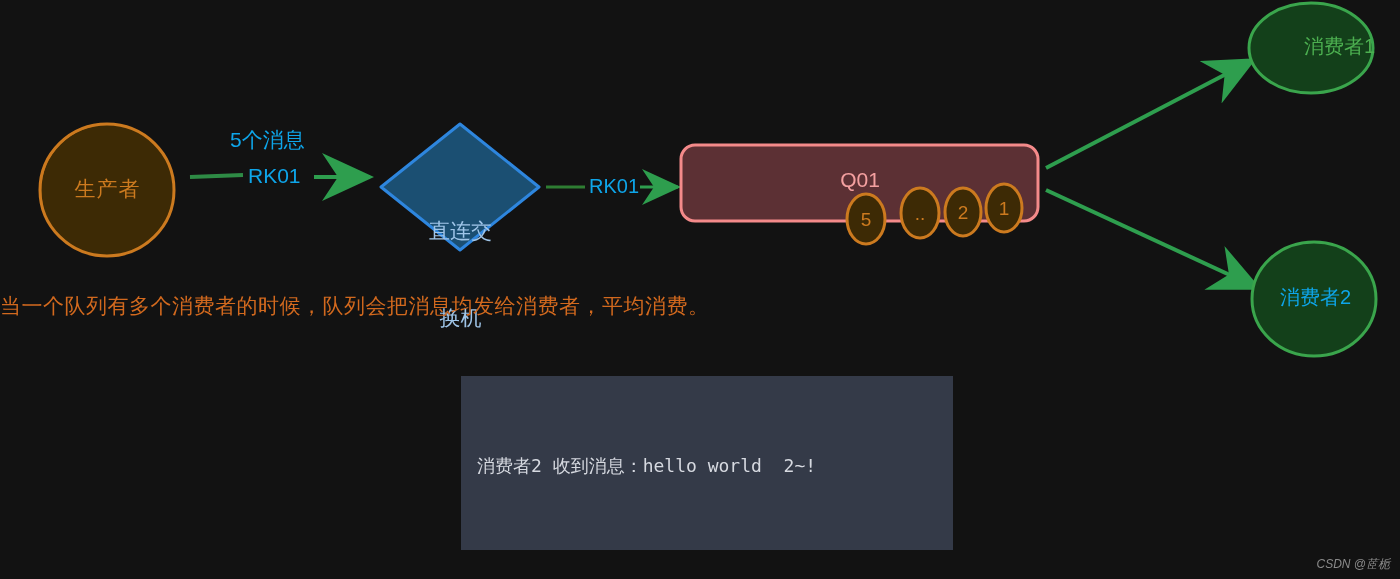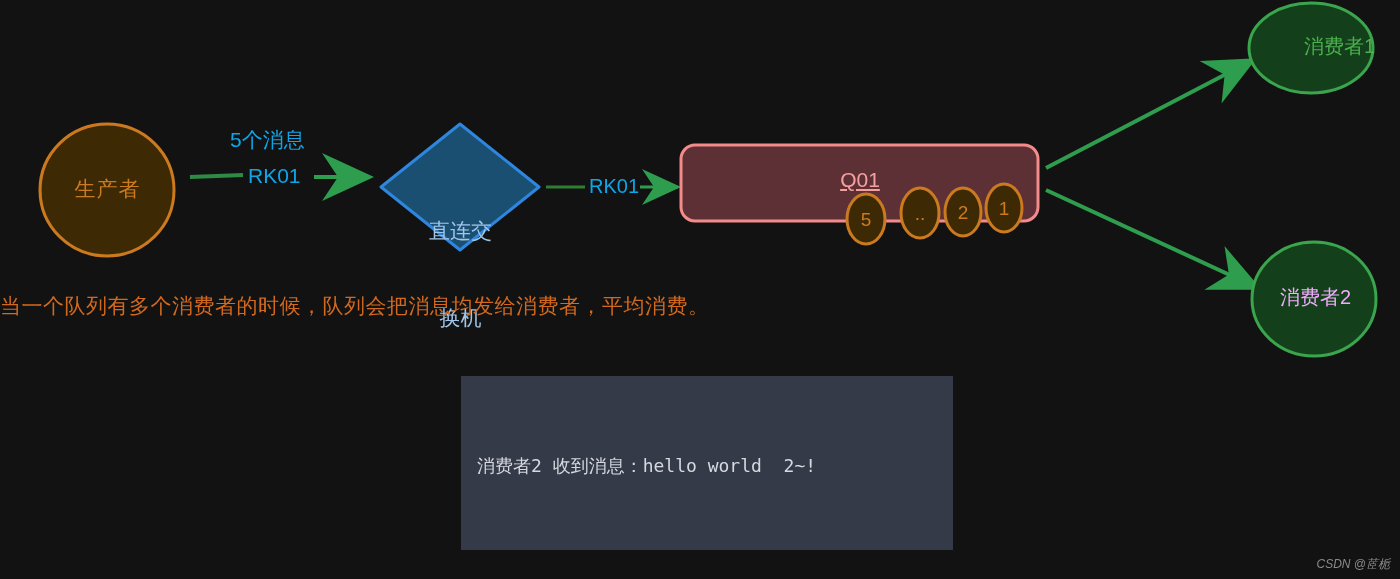--- a/index.html
+++ b/index.html
@@ -43,33 +43,32 @@
     color: #9fc5e8;
     font-size: 21px;
     line-height: 29px;
   }
 
   
   #queue-label {
     left: 800px; top: 168px; width: 120px;
     color: #f4a0a0;
     font-size: 21px;
-    text-decoration: underline;
   }
 
   
   #consumer1-label {
     left: 1250px; top: 33px; width: 125px;
     color: #4caf50;
     font-size: 20px;
     padding-left: 27px;
   }
   #consumer2-label {
     left: 1253px; top: 284px; width: 125px;
-    color: #f0abfc;
+    color: #0ea5e9;
     font-size: 20px;
   }
 
   
   .edge-label {
     position: absolute;
     color: #0ea5e9;
     white-space: pre;
     pointer-events: none;
   }

